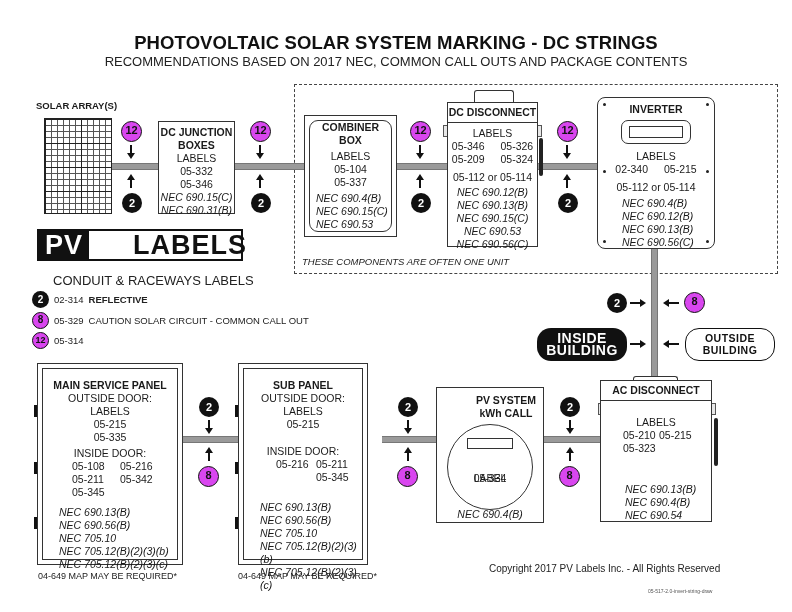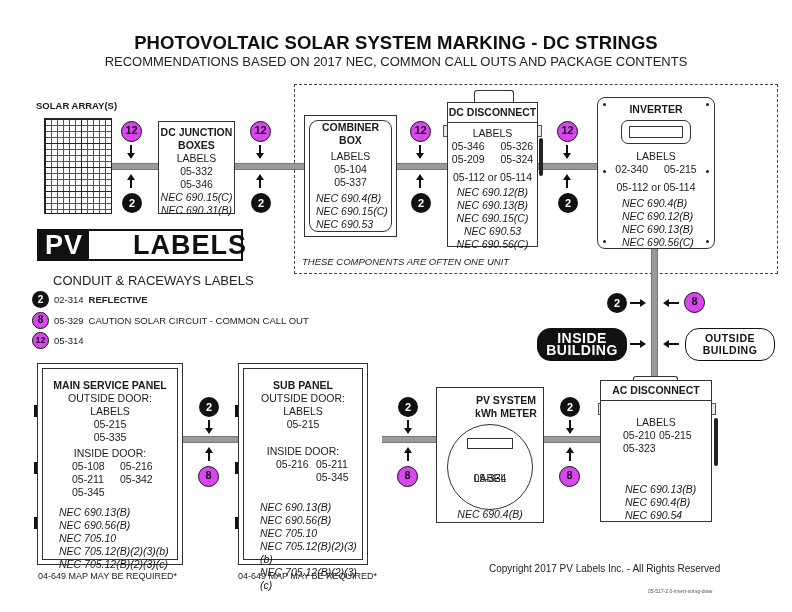--- a/index.html
+++ b/index.html
@@ -255,21 +255,21 @@
 </div>
 <div class="abs" style="left:238px;top:571px;font-size:9px;color:#222;">04-649 MAP MAY BE REQUIRED*</div>
 
 <div class="abs badge-b" style="left:398px;top:397px;">2</div>
 <div class="abs arrow-down" style="left:403px;top:420px;"></div>
 <div class="abs arrow-up" style="left:403px;top:447px;"></div>
 <div class="abs badge-w" style="left:397px;top:466px;">8</div>
 
 <div class="abs box" style="left:436px;top:387px;width:108px;height:136px;padding-top:6px;padding-left:32px;">
   <div class="hd">PV SYSTEM</div>
-  <div class="hd">kWh METER</div>
+  <div class="hd">kWh CALL</div>
   <div class="abs" style="left:10px;top:36px;width:86px;height:86px;border:1.3px solid #333;border-radius:50%;"></div>
   <div class="abs" style="left:30px;top:50px;width:46px;height:11px;border:1.3px solid #333;"></div>
   <div class="abs" style="left:0;width:106px;top:84px;">LABEL</div>
   <div class="abs" style="left:0;width:106px;top:84px;">05-334</div>
   <div class="abs nec" style="left:0;width:106px;top:120px;">NEC 690.4(B)</div>
 </div>
 
 <div class="abs badge-b" style="left:560px;top:397px;">2</div>
 <div class="abs arrow-down" style="left:565px;top:420px;"></div>
 <div class="abs arrow-up" style="left:565px;top:447px;"></div>

